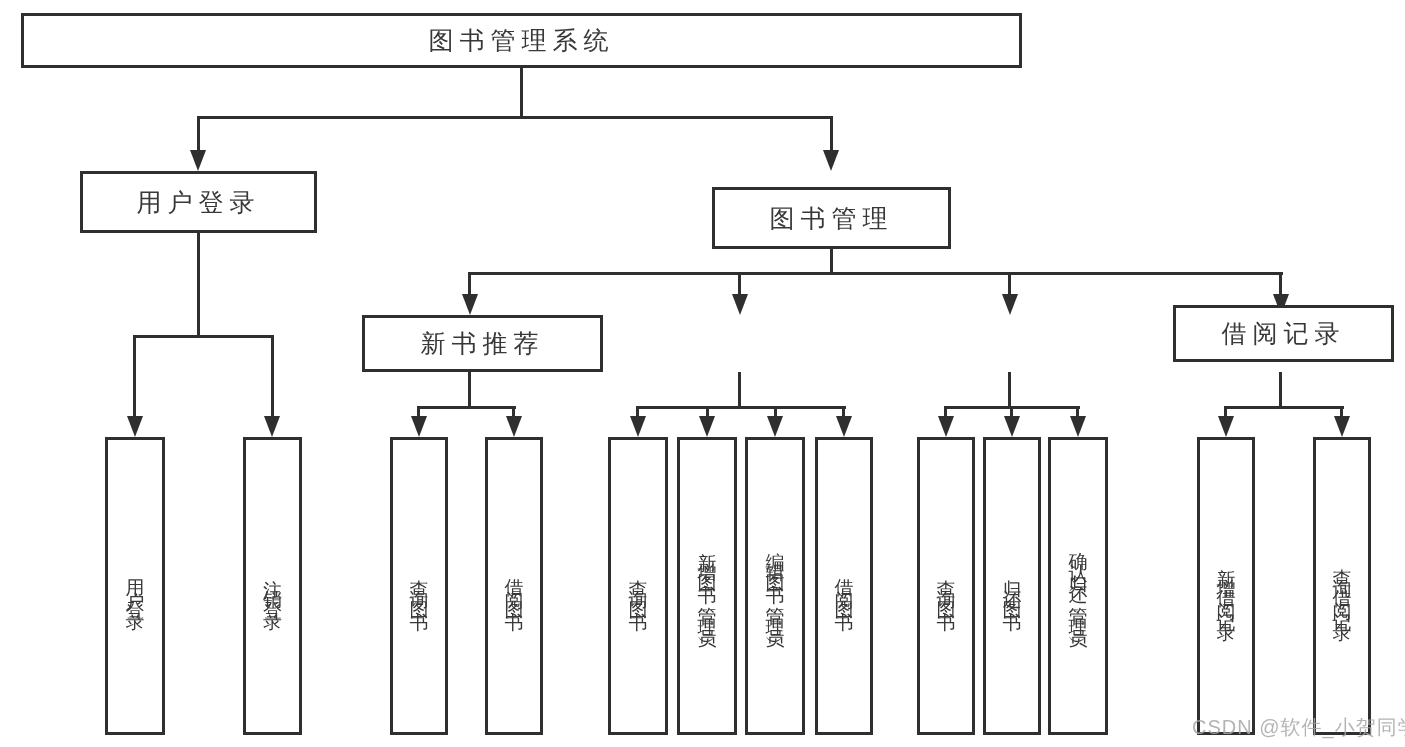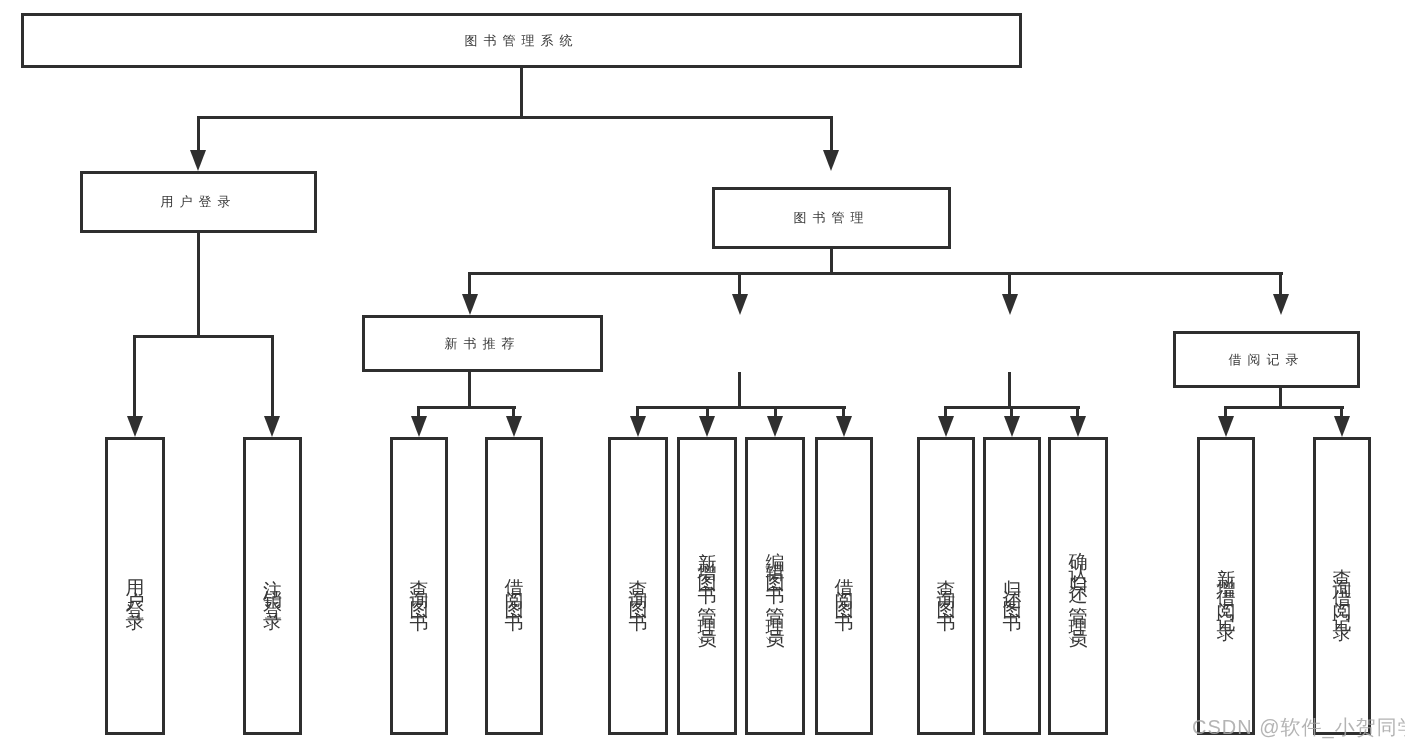--- a/index.html
+++ b/index.html
@@ -31,21 +31,21 @@
     border-right: 8px solid transparent;
     border-top: 21px solid var(--line);
   }
   .box {
     position: absolute;
     border: 3px solid var(--line);
     background: #fff;
     display: flex;
     align-items: center;
     justify-content: center;
-    font-size: 13px;
+    font-size: 25px;
     letter-spacing: 6px;
     color: var(--text);
     white-space: nowrap;
   }
   .vbox {
     position: absolute;
     top: 437px;
     height: 298px;
     border: 3px solid var(--line);
     background: #fff;
@@ -140,21 +140,21 @@
   <div class="box" style="left:80px;top:171px;width:237px;height:62px">
     <span>用户登录</span>
   </div>
   <div class="box" style="left:712px;top:187px;width:239px;height:62px">
     <span>图书管理</span>
   </div>
 
   <div class="box" style="left:362px;top:315px;width:241px;height:57px">
     <span>新书推荐</span>
   </div>
-  <div class="box" style="left:1173px;top:331px;width:187px;height:57px">
+  <div class="box" style="left:1173px;top:305px;width:221px;height:57px">
     <span>借阅记录</span>
   </div>
 
   <div class="vbox" style="left:105px;width:60px">
     <span>用户登录</span>
   </div>
   <div class="vbox" style="left:243px;width:59px">
     <span>注销登录</span>
   </div>
 

